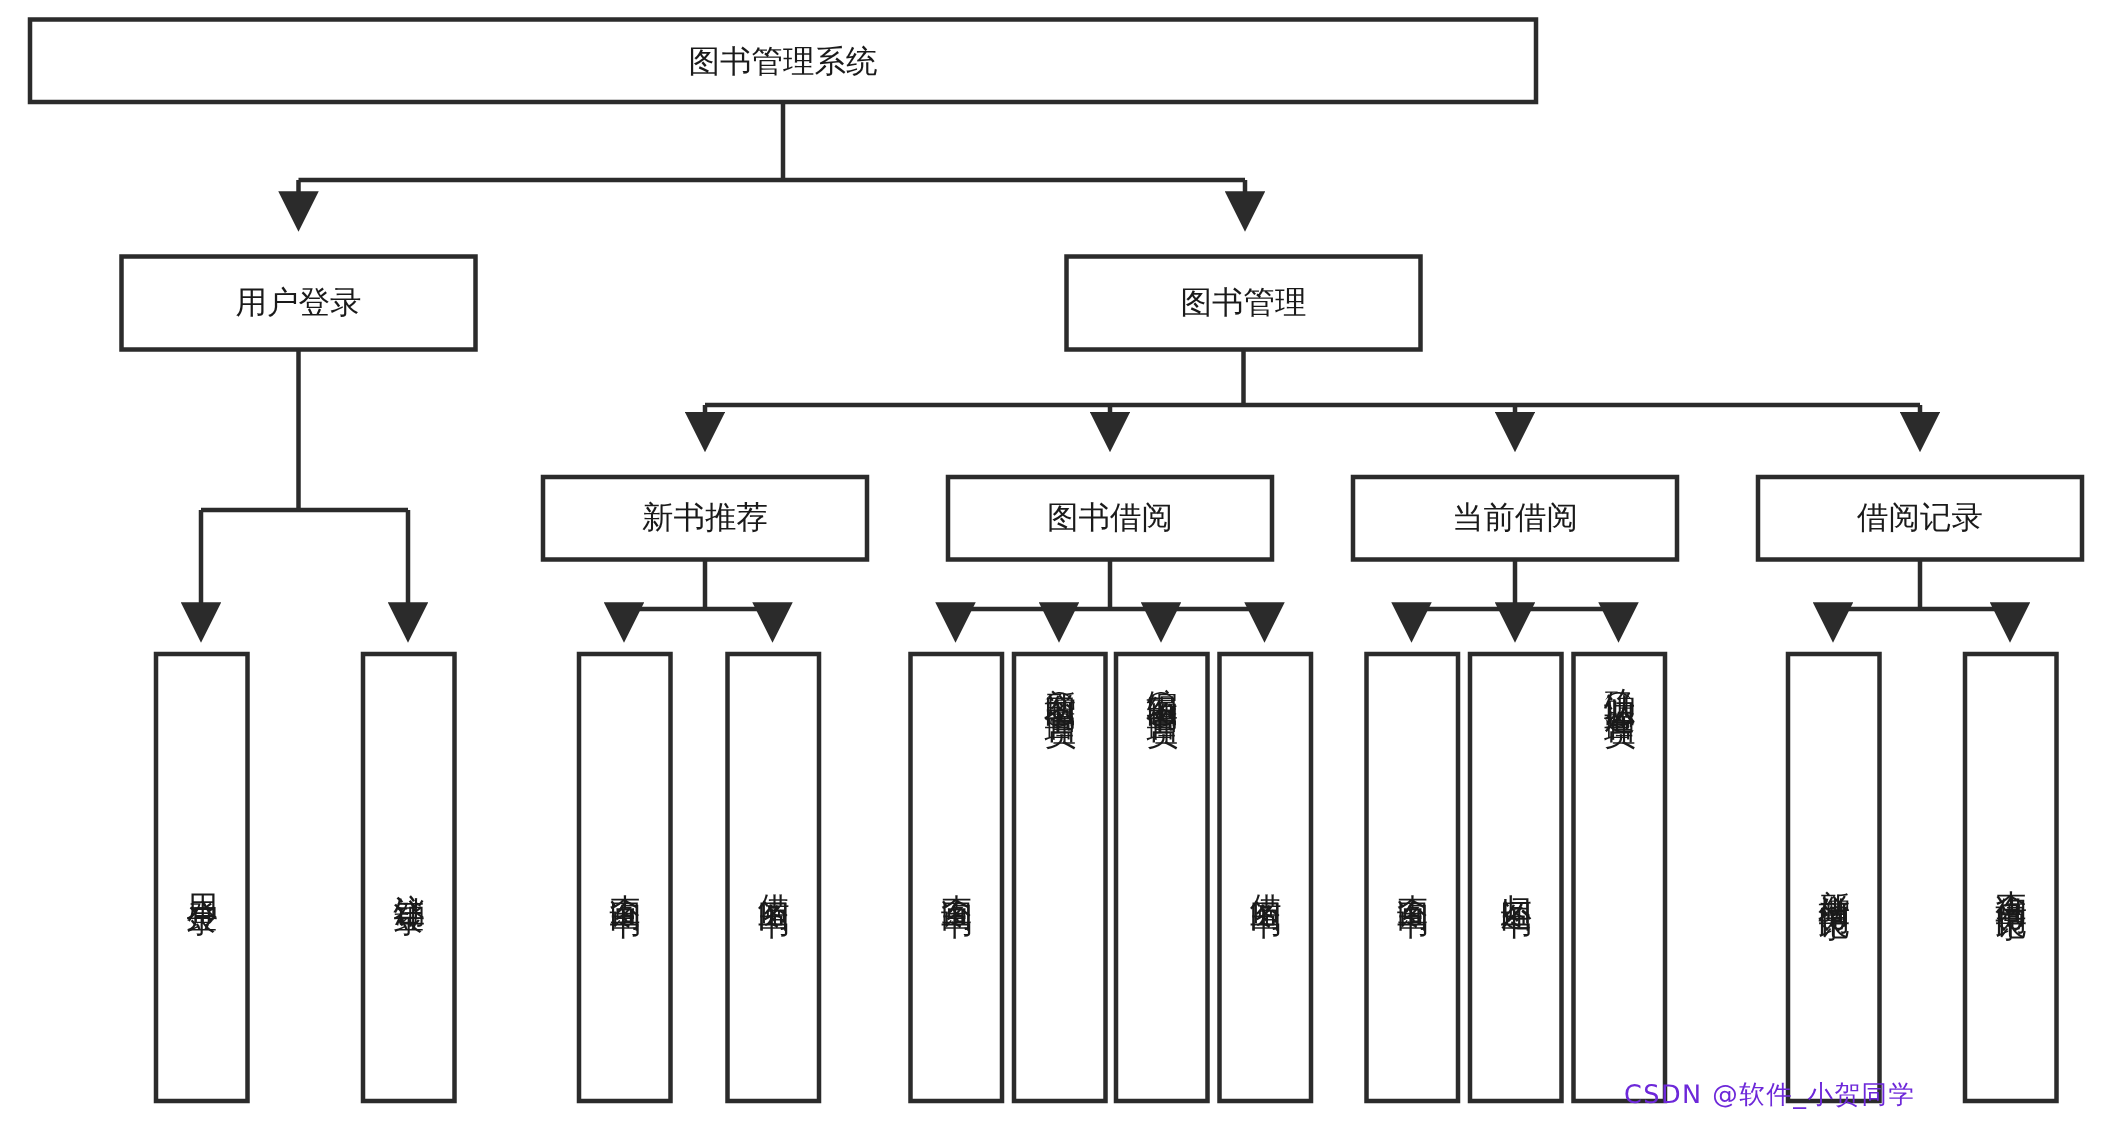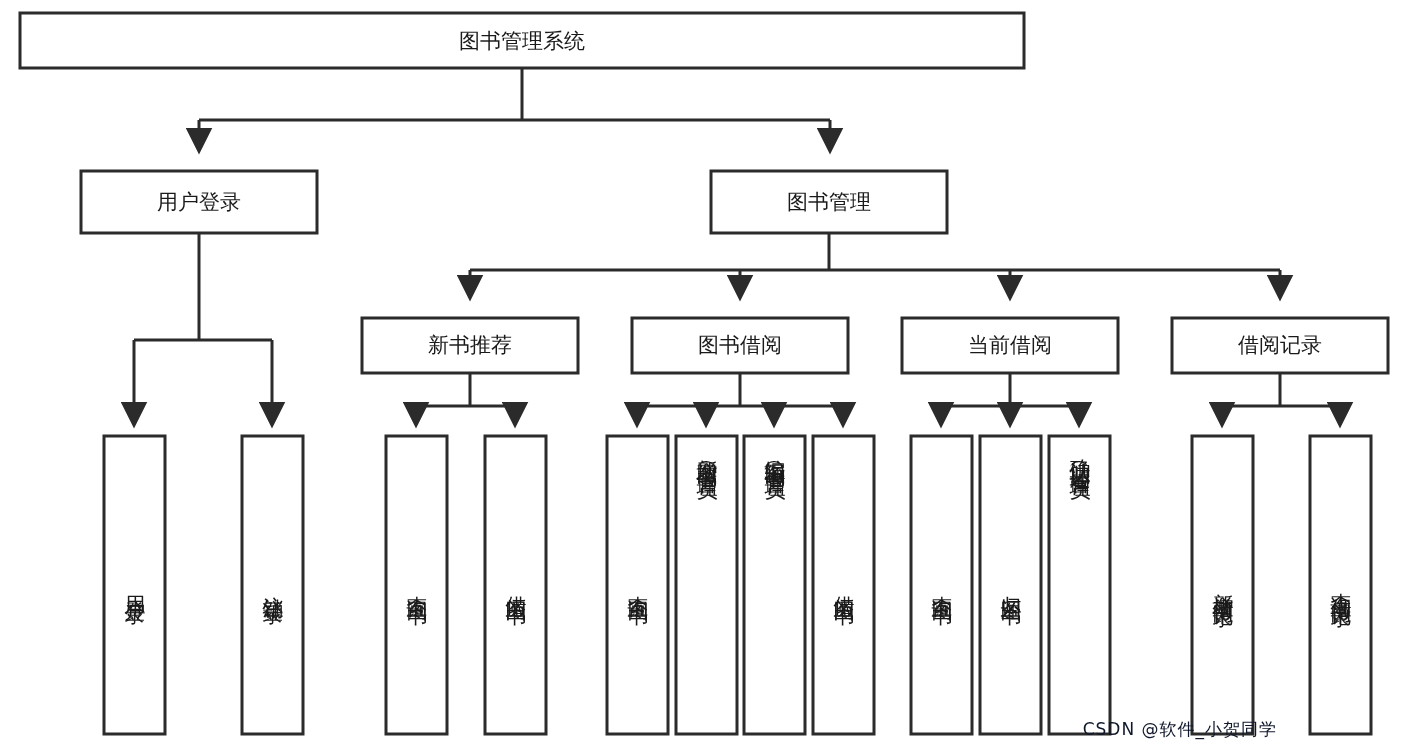--- a/index.html
+++ b/index.html
@@ -39,21 +39,21 @@
     color:#1a1a1a;
     white-space:nowrap;
     text-align:center;
   }
   .watermark{
     position:absolute;
     right:14px;
     bottom:6px;
     font-family:"DejaVu Sans","Liberation Sans",sans-serif;
     font-size:17px;
-    color:#0f172a;
+    color:#6d28d9;
     letter-spacing:1px;
     white-space:nowrap;
   }
 </style>
 </head>
 <body>
 
 <div id="stage">
 
   <svg width="1405" height="747">

